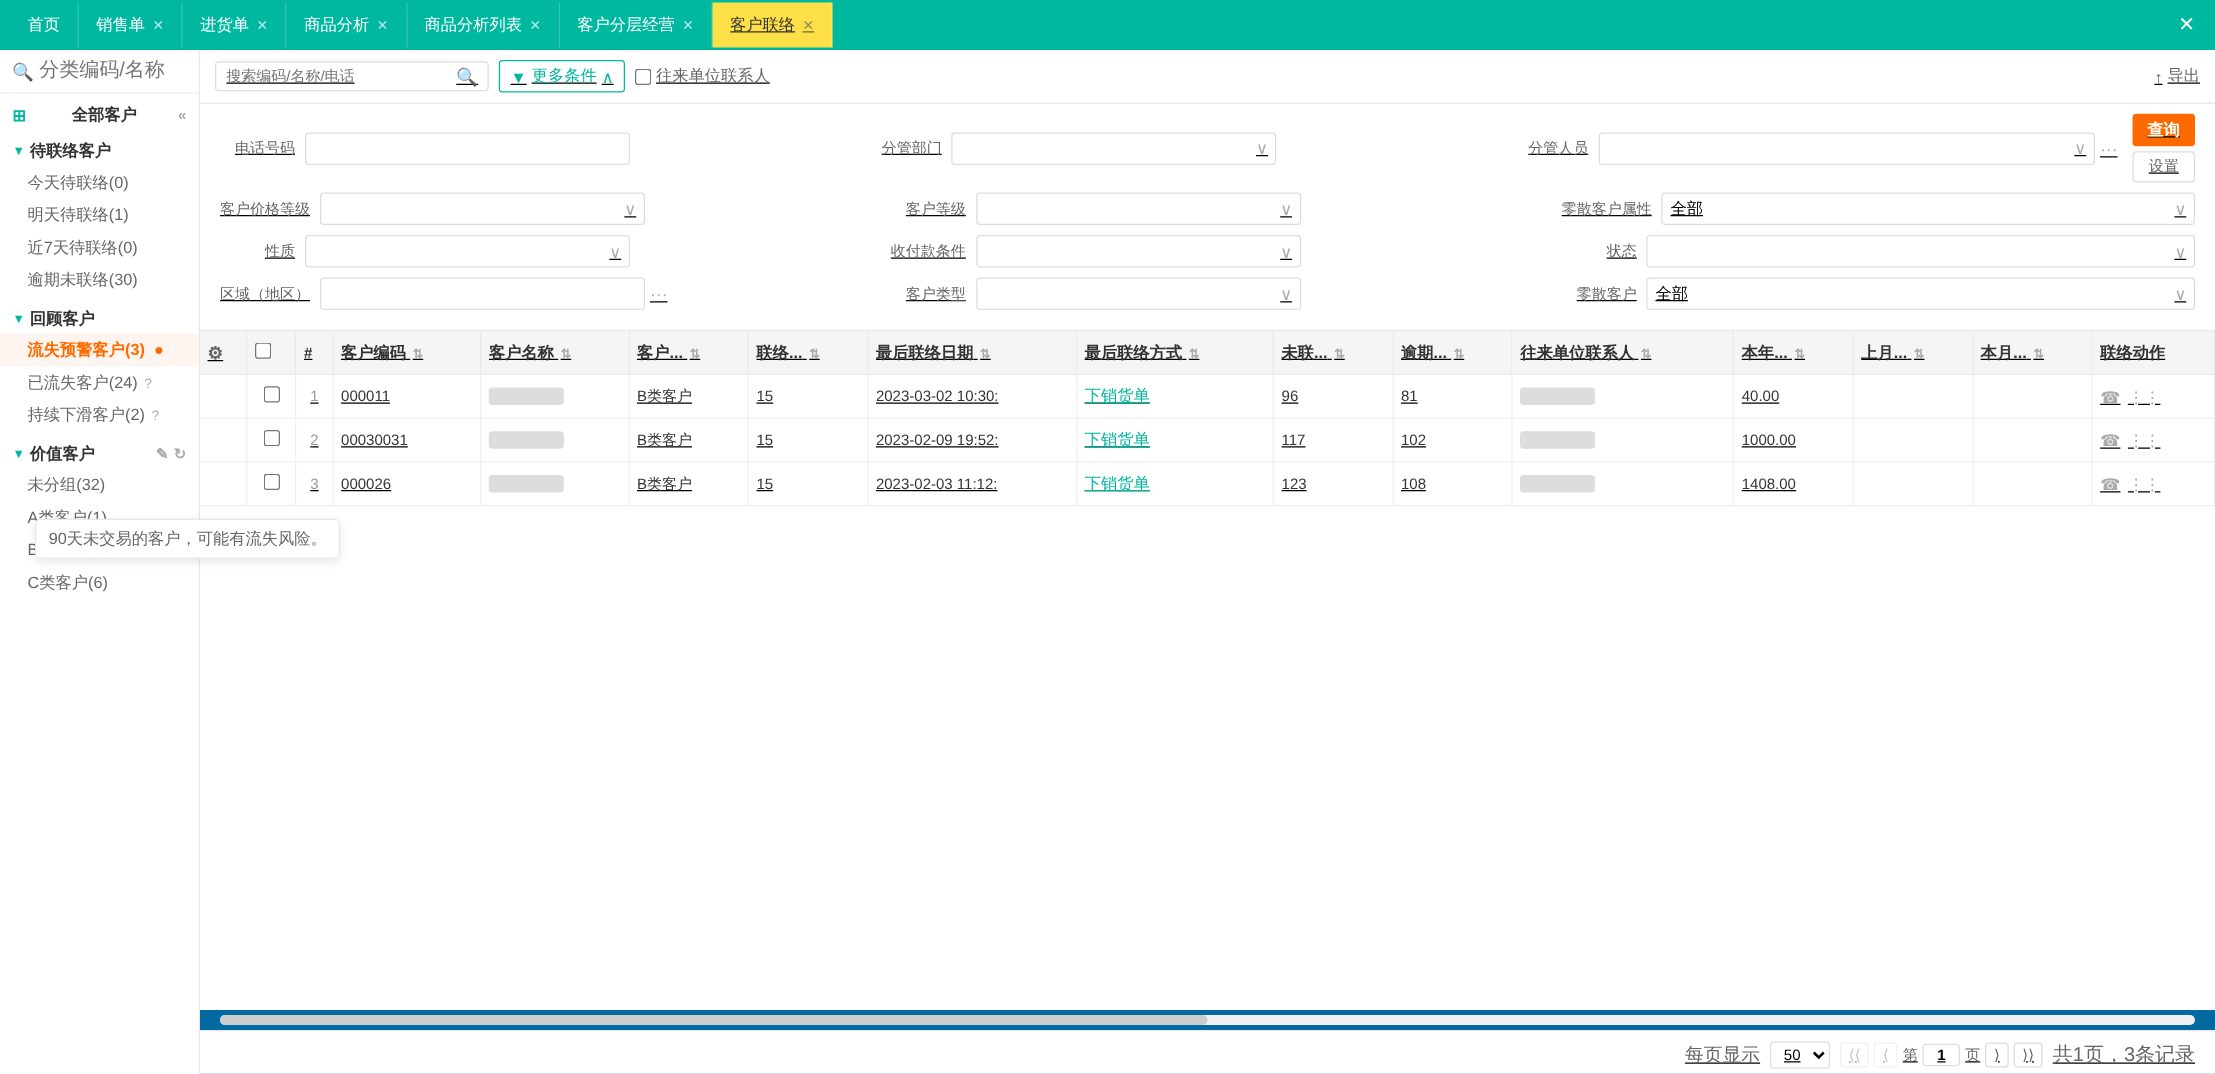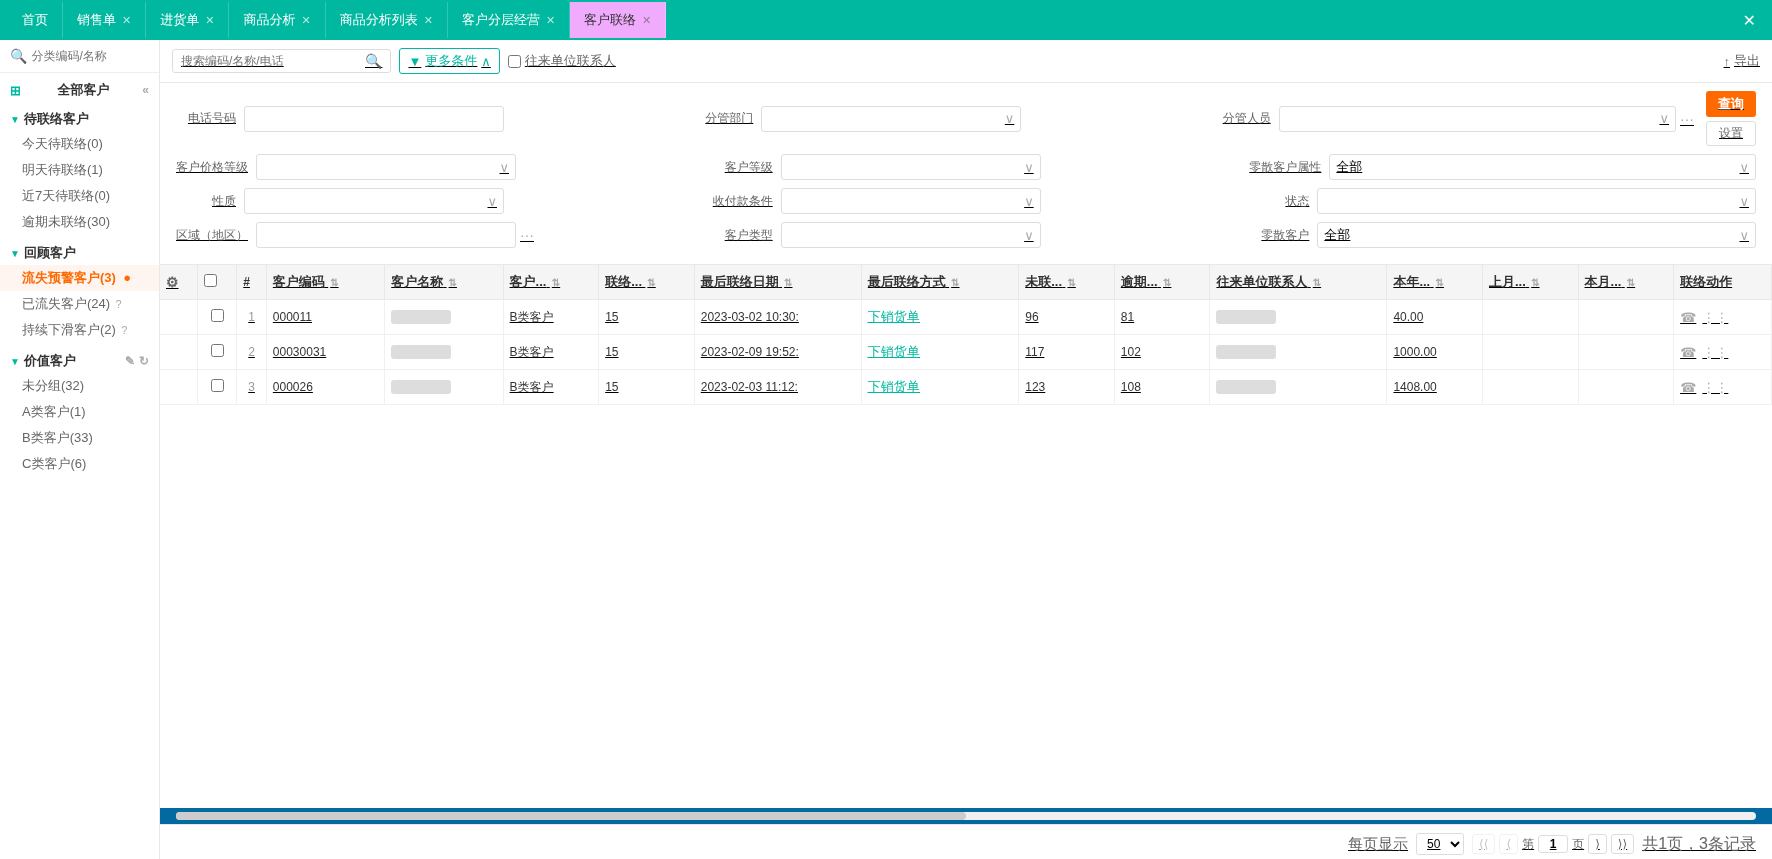--- a/index.html
+++ b/index.html
@@ -12,21 +12,21 @@
       height: 40px; padding: 0 8px;
     }
     .tab-item {
       display: flex; align-items: center;
       padding: 0 14px; height: 36px;
       color: #fff; cursor: pointer; font-size: 13px;
       border-right: 1px solid rgba(255,255,255,0.2);
       white-space: nowrap;
     }
     .tab-item.active {
-      background: #f0abfc; color: #333;
+      background: #fde047; color: #333; text-decoration: underline;
     }
     .tab-item .tab-close {
       margin-left: 6px; font-size: 11px; opacity: 0.7;
     }
     .tab-item.active .tab-close { color: #666; }
     .close-all {
       margin-left: auto; color: #fff; font-size: 16px; cursor: pointer; padding: 0 8px;
     }
 
     
@@ -41,21 +41,21 @@
       border-right: 1px solid #e8e8e8;
       overflow-y: auto;
       padding-bottom: 10px;
     }
     .sidebar-search {
       display: flex; align-items: center;
       padding: 8px 10px;
       border-bottom: 1px solid #eee;
     }
     .sidebar-search input {
-      border: none; outline: none; font-size: 12px; width: 100%; color: #333;
+      border: none; outline: none; font-size: 16px; width: 100%; color: #333;
     }
     .search-icon { color: #ccc; margin-right: 4px; font-size: 14px; }
 
     .sidebar-group-header {
       display: flex; align-items: center; justify-content: space-between;
       padding: 8px 10px 4px;
       font-size: 13px; font-weight: bold; color: #333;
       cursor: pointer;
     }
     .collapse-icon { color: #aaa; font-size: 12px; cursor: pointer; }
@@ -304,20 +304,23 @@
         <span>逾期未联络(30)</span>
       </div>
     </div>
 
     <div class="sidebar-section">
       <div class="sidebar-section-title">
         <span class="tri">▼</span>
         <span>回顾客户</span>
       </div>
 
+      <div class="tooltip-box">
+        <span>90天未交易的客户，可能有流失风险。</span>
+      </div>
 
       <div class="sidebar-item active">
         <span style="color:#ff6a00;">流失预警客户(3)</span>
         <span style="color:#ff6a00; margin-left:4px;">●</span>
       </div>
       <div class="sidebar-item">
         <span>已流失客户(24)</span>
         <span style="color:#aaa; margin-left:2px; font-size:11px;">?</span>
       </div>
       <div class="sidebar-item">

